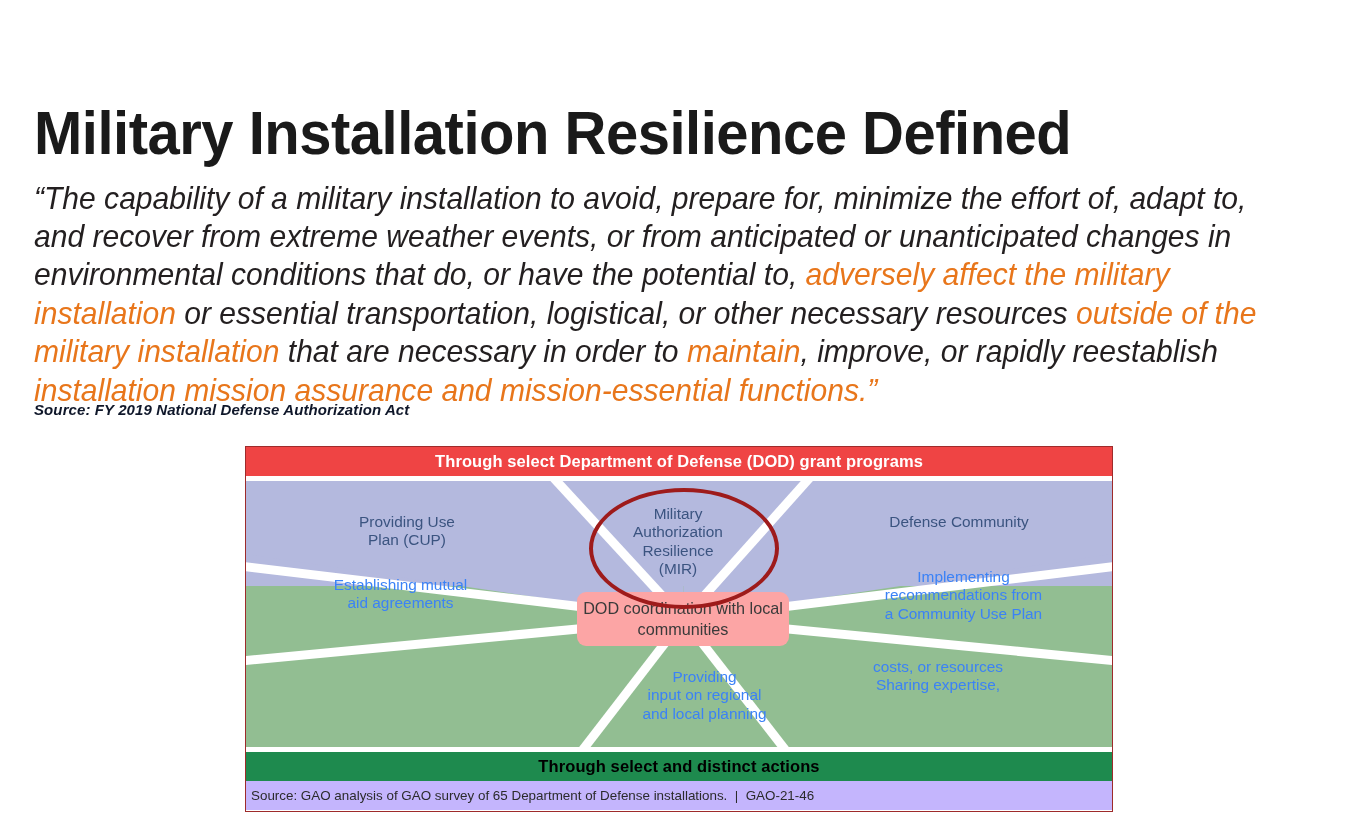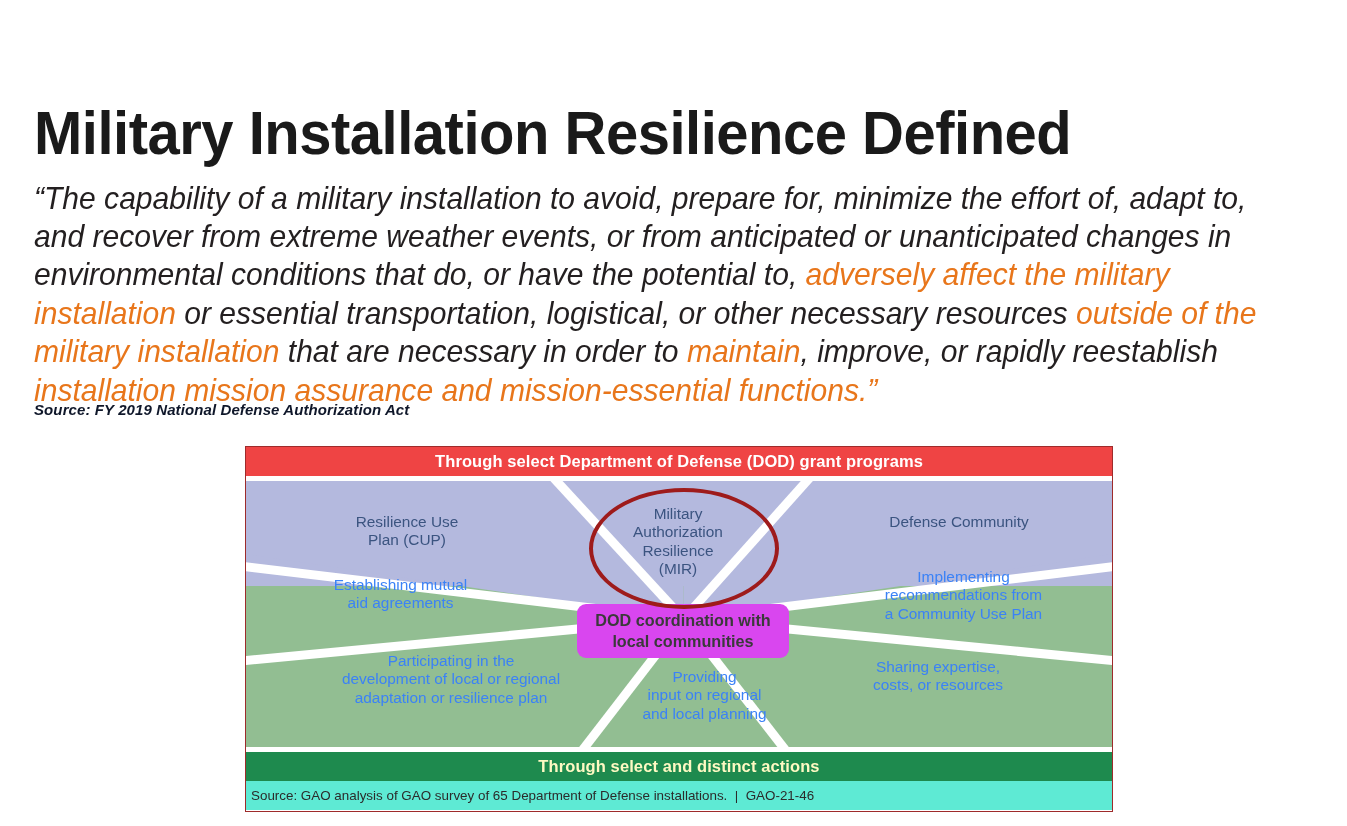--- a/index.html
+++ b/index.html
@@ -122,31 +122,30 @@
   #label-input { left: 356px; top: 192px; width: 205px; }
   #label-share { left: 567px; top: 182px; width: 250px; }
 
   
   #center-hub {
     position: absolute;
     left: 331px;
     top: 116px;
     width: 212px;
     height: 54px;
-    background: #d946ef;
+    background: #fca5a5;
     border-radius: 9px;
     display: flex;
     align-items: center;
     justify-content: center;
     text-align: center;
     font-size: 16.2px;
-    font-weight: bold;
+    font-weight: normal;
     color: #3a3a3a;
     line-height: 1.28;
-    margin-top: 12px;
   }
 
   
   #mir-highlight {
     position: absolute;
     left: 343px;
     top: 12px;
     width: 182px;
     height: 113px;
     border: 4.5px solid #9e1b1b;
@@ -154,42 +153,42 @@
     pointer-events: none;
   }
 
   #figure-footer-bar {
     position: absolute;
     left: 0;
     top: 305px;
     width: 100%;
     height: 29px;
     background: #1e8a4e;
-    color: #fef9c3;
+    color: #000000;
     font-size: 16.5px;
     font-weight: bold;
     display: flex;
     align-items: center;
     justify-content: center;
     letter-spacing: 0.1px;
   }
 
   #figure-source {
     position: absolute;
     left: 0;
     top: 334px;
     width: 100%;
     height: 29px;
     display: flex;
     align-items: center;
     padding-left: 5px;
     box-sizing: border-box;
     font-size: 13.4px;
     color: #2b2b2b;
-    background: #5eead4;
+    background: #c4b5fd;
     white-space: pre;
   }
 </style>
 </head>
 <body>
 
 <h1 id="slide-title">Military Installation Resilience Defined</h1>
 
 <p id="definition"><span>“The capability of a military installation to avoid, prepare for, minimize the effort of, adapt to, and recover from extreme weather events, or from anticipated or unanticipated changes in environmental conditions that do, or have the potential to, </span><span class="hl">adversely affect the military installation</span><span> or essential transportation, logistical, or other necessary resources </span><span class="hl">outside of the military installation</span><span> that are necessary in order to </span><span class="hl">maintain</span><span>, improve, or rapidly reestablish </span><span class="hl">installation mission assurance and mission-essential functions.”</span></p>
 
@@ -227,21 +226,21 @@
         <line x1="437" y1="143" x2="545" y2="282"></line>
 
         <line x1="437" y1="143" x2="871" y2="185"></line>
       </g>
 
       <rect x="0" y="0" width="865" height="5" fill="#FFFFFF"></rect>
       <rect x="0" y="271" width="865" height="5" fill="#FFFFFF"></rect>
     </svg>
 
     <div class="wedge-label top" id="label-cup">
-      <div>Resilience Use</div>
+      <div>Providing Use</div>
       <div>Plan (CUP)</div>
     </div>
 
     <div class="wedge-label top" id="label-mir">
       <div>Military</div>
       <div>Authorization</div>
       <div>Resilience</div>
       <div>(MIR)</div>
     </div>
 
@@ -253,35 +252,30 @@
       <div>Establishing mutual</div>
       <div>aid agreements</div>
     </div>
 
     <div class="wedge-label bottom" id="label-impl">
       <div>Implementing</div>
       <div>recommendations from</div>
       <div>a Community Use Plan</div>
     </div>
 
-    <div class="wedge-label bottom" id="label-partic">
-      <div>Participating in the</div>
-      <div>development of local or regional</div>
-      <div>adaptation or resilience plan</div>
-    </div>
 
     <div class="wedge-label bottom" id="label-input">
       <div>Providing</div>
       <div>input on regional</div>
       <div>and local planning</div>
     </div>
 
     <div class="wedge-label bottom" id="label-share">
+      <div>costs, or resources</div>
       <div>Sharing expertise,</div>
-      <div>costs, or resources</div>
     </div>
 
     <div id="center-hub">DOD coordination with local communities</div>
 
     <div id="mir-highlight"></div>
 
   </div>
 
   <div id="figure-footer-bar">Through select and distinct actions</div>
 

